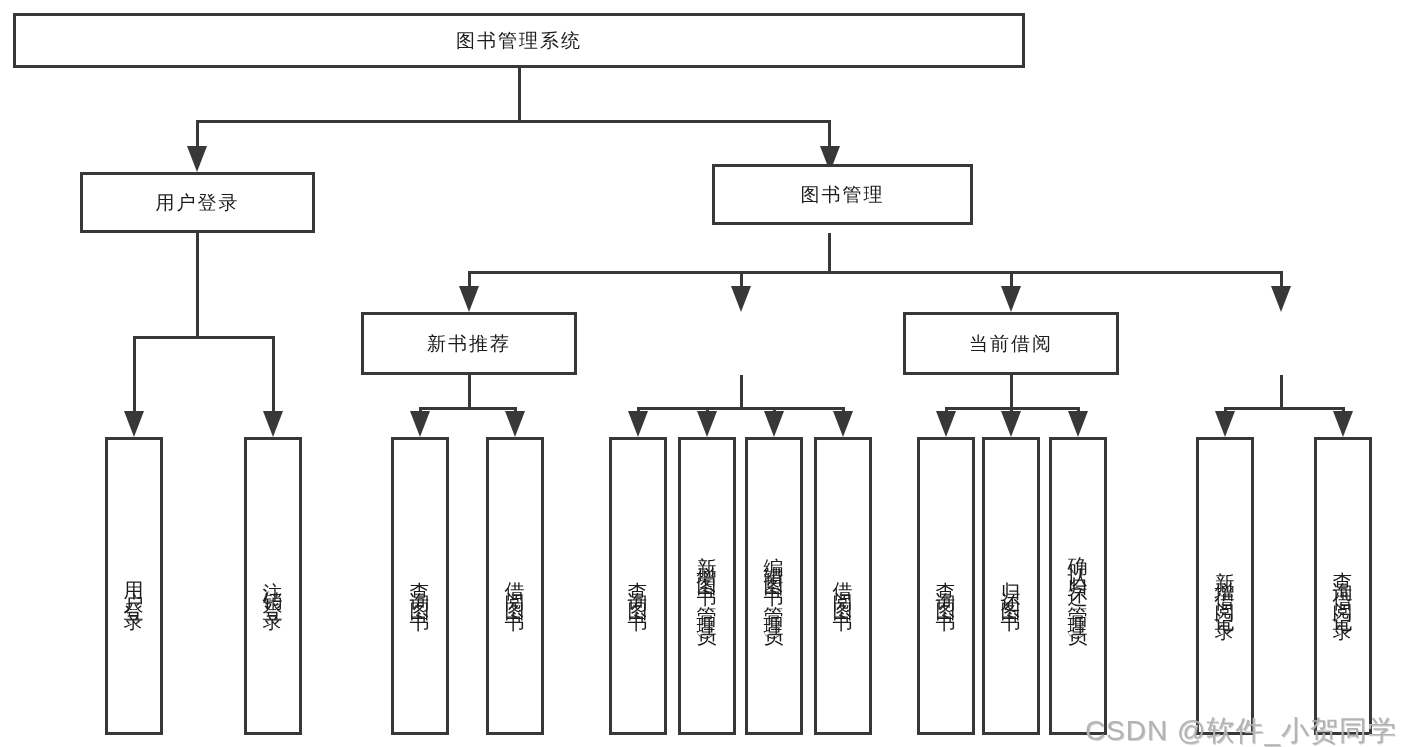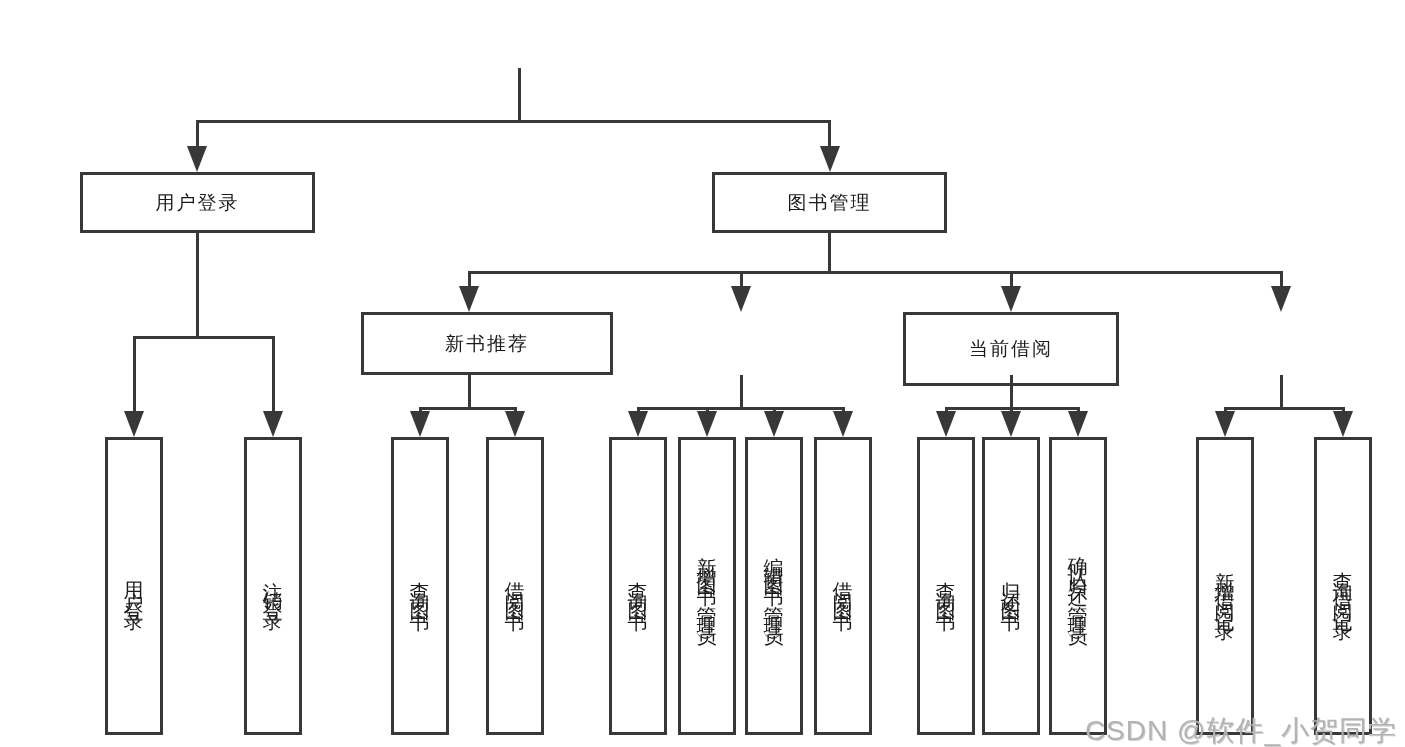--- a/index.html
+++ b/index.html
@@ -60,33 +60,36 @@
     letter-spacing: 1px;
     text-shadow: 1px 1px 0 rgba(120,120,120,0.35);
     white-space: nowrap;
   }
 </style>
 </head>
 <body>
 
 <div id="stage">
 
+  <div class="box hbox" style="left:13px;top:13px;width:1012px;height:55px">
+    <span>图书管理系统</span>
+  </div>
 
   <div class="vline" style="left:518px;top:68px;height:52px"></div>
   <div class="hline" style="left:196px;top:120px;width:635px"></div>
 
   <div class="vline" style="left:196px;top:120px;height:26px"></div>
   <div class="arrow" style="left:187px;top:146px"></div>
   <div class="vline" style="left:828px;top:120px;height:26px"></div>
   <div class="arrow" style="left:820px;top:146px"></div>
 
   <div class="box hbox" style="left:80px;top:172px;width:235px;height:61px">
     <span>用户登录</span>
   </div>
-  <div class="box hbox" style="left:712px;top:172px;width:235px;height:61px">
+  <div class="box hbox" style="left:712px;top:164px;width:261px;height:61px">
     <span>图书管理</span>
   </div>
 
   <div class="vline" style="left:196px;top:233px;height:103px"></div>
   <div class="hline" style="left:133px;top:336px;width:141px"></div>
   <div class="vline" style="left:133px;top:336px;height:77px"></div>
   <div class="arrow" style="left:124px;top:411px"></div>
   <div class="vline" style="left:272px;top:336px;height:77px"></div>
   <div class="arrow" style="left:263px;top:411px"></div>
 
@@ -94,24 +97,24 @@
   <div class="hline" style="left:468px;top:271px;width:814px"></div>
   <div class="vline" style="left:468px;top:271px;height:15px"></div>
   <div class="arrow" style="left:459px;top:286px"></div>
   <div class="vline" style="left:740px;top:271px;height:15px"></div>
   <div class="arrow" style="left:731px;top:286px"></div>
   <div class="vline" style="left:1010px;top:271px;height:15px"></div>
   <div class="arrow" style="left:1001px;top:286px"></div>
   <div class="vline" style="left:1280px;top:271px;height:15px"></div>
   <div class="arrow" style="left:1271px;top:286px"></div>
 
-  <div class="box hbox" style="left:361px;top:312px;width:252px;height:63px">
+  <div class="box hbox" style="left:361px;top:312px;width:216px;height:63px">
     <span>新书推荐</span>
   </div>
-  <div class="box hbox" style="left:903px;top:312px;width:216px;height:74px">
+  <div class="box hbox" style="left:903px;top:312px;width:216px;height:63px">
     <span>当前借阅</span>
   </div>
 
   <div class="vline" style="left:468px;top:375px;height:32px"></div>
   <div class="hline" style="left:419px;top:407px;width:98px"></div>
   <div class="vline" style="left:740px;top:375px;height:32px"></div>
   <div class="hline" style="left:637px;top:407px;width:207px"></div>
   <div class="vline" style="left:1010px;top:375px;height:32px"></div>
   <div class="hline" style="left:945px;top:407px;width:134px"></div>
   <div class="vline" style="left:1280px;top:375px;height:32px"></div>

